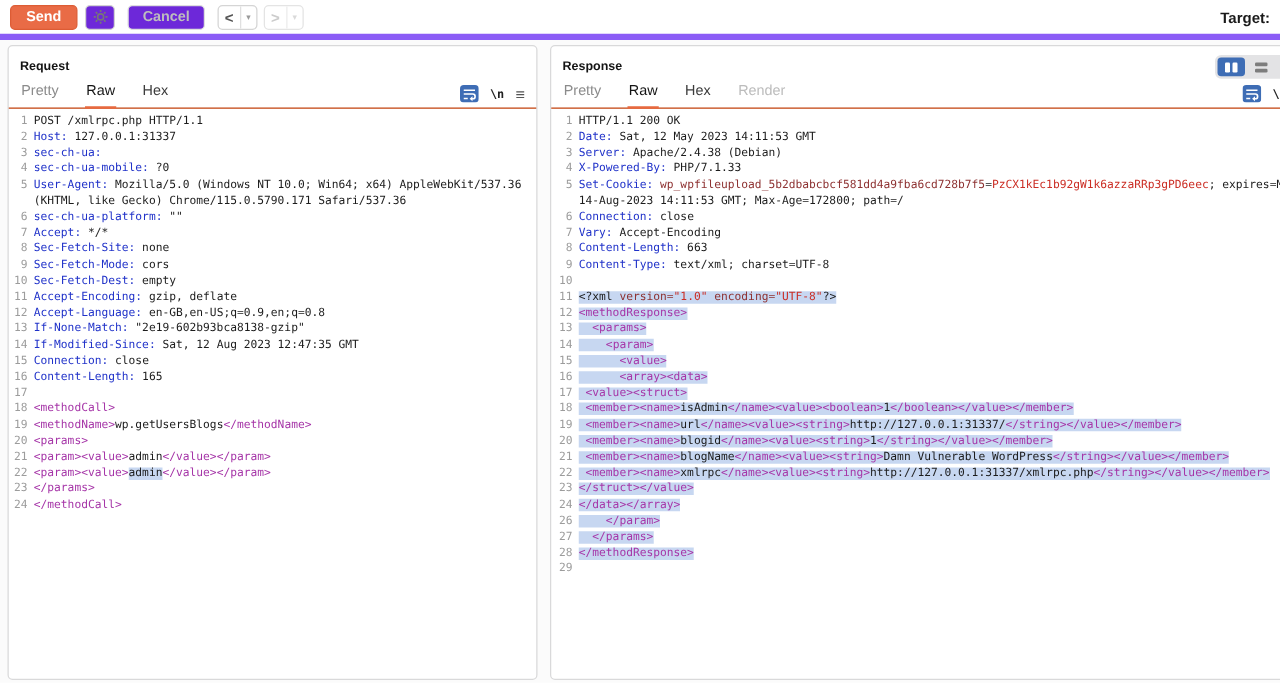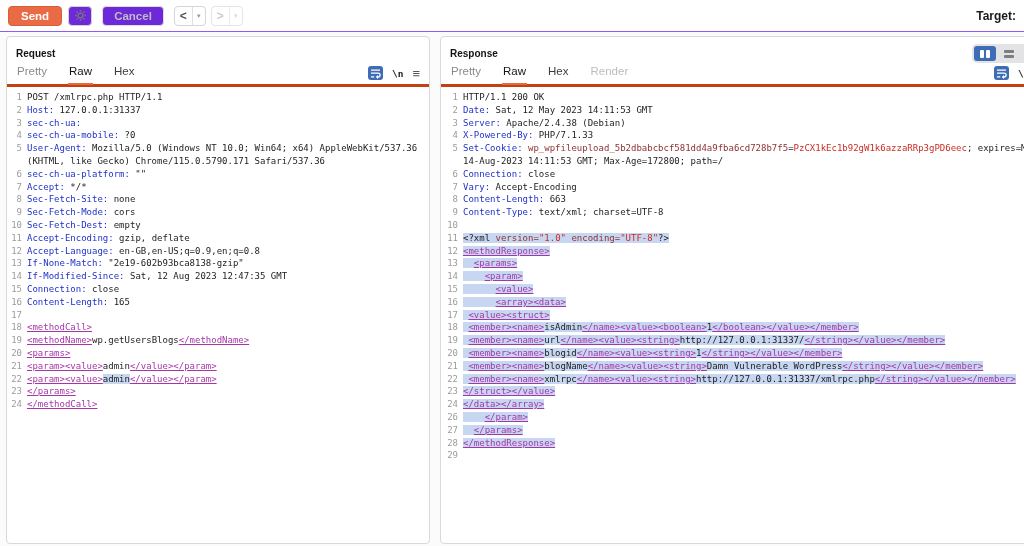--- a/index.html
+++ b/index.html
@@ -1,21 +1,21 @@
 <!DOCTYPE html>
 <html><head>
 <meta charset="utf-8">
 <style>
   * { box-sizing: border-box; margin: 0; padding: 0; }
   html, body { width: 1024px; height: 546px; overflow: hidden; background: #fbfbfb;
                font-family: "Liberation Sans", sans-serif; }
 
   
   .toolbar { position: absolute; left: 0; top: 0; width: 1024px; height: 32px;
-             background: #fff; border-bottom: 1px solid #8b5cf6; display: flex;
+             background: #fff; border-bottom: 5px solid #8b5cf6; display: flex;
              align-items: center; padding: 12px 8px; }
   .btn { display: inline-flex; align-items: center; justify-content: center;
          height: 20px; border-radius: 4px; font-size: 11.5px; font-weight: bold;
          background: #6d28d9; border: 1px solid #d2d2d2; cursor: pointer; }
   .btn-send { background: #e96b46; border-color: #dd5c35; color: #fff; padding: 0 12px; margin-right: 6px; }
   .btn-gear { width: 24px; margin-right: 10px; }
   .btn-cancel { color: #bdbdbd; border-color: #dedede; padding: 0 11px; margin-right: 10px; }
   .split { display: inline-flex; height: 20px; border: 1px solid #d5d5d5; border-radius: 4px;
            overflow: hidden; margin-right: 5px; background: #fff; }
   .split .main { width: 17px; display: flex; align-items: center; justify-content: center;
@@ -39,41 +39,41 @@
   .layout-toggle { display: flex; gap: 2px; background: #e3e3e5; border-radius: 5px; padding: 2px; }
   .lt-btn { width: 22px; height: 15px; border-radius: 3px; display: flex; gap: 2px;
             align-items: center; justify-content: center; cursor: pointer; }
   .lt-btn.selected { background: #3e6db5; }
   .lt-col { width: 4px; height: 8px; background: #fff; border-radius: 1px; }
   .lt-rows { display: flex; flex-direction: column; gap: 2px; }
   .lt-row { width: 10px; height: 3px; background: #7d7d7d; border-radius: 1px; }
   .lt-sq { width: 8px; height: 8px; background: #7d7d7d; border-radius: 1px; }
 
   .tabbar { display: flex; align-items: flex-end; padding: 0 9px; height: 24px;
-            border-bottom: 3px solid #c2410c; }
+            border-bottom: 1px solid #c2410c; }
   .tab { font-size: 11.5px; margin-right: 20px; padding: 4px 1px 6px 1px;
          color: #3c3c3c; cursor: pointer; margin-bottom: -1px; border-bottom: 2px solid transparent; }
   .tab.muted { color: #8b8b8b; }
   .tab.selected { color: #141414; border-bottom-color: #e8693f; }
   .tab.disabled { color: #bcbcbc; cursor: default; }
   .edicons { margin-left: auto; display: flex; align-items: center; gap: 9px; padding-bottom: 4px; }
   .nl-icon { font-family: "DejaVu Sans Mono", monospace; font-size: 9.5px; font-weight: bold; color: #222; }
   .menu-icon { font-size: 13px; color: #555; line-height: 1; cursor: pointer; }
 
   
   .editor { padding: 4px 0 0 0; font-family: "DejaVu Sans Mono", monospace;
             font-size: 9px; line-height: 12.8px; color: #1c1c1c; overflow: hidden; }
   .cl { display: flex; }
   .ln { flex: 0 0 22px; text-align: right; padding-right: 5px; color: #9c9c9c; user-select: none; }
   .panel-request .ln { flex-basis: 20px; }
   .ct { flex: 1 1 auto; white-space: pre-wrap; overflow-wrap: anywhere; padding-right: 2px; }
   .selwrap, .sg-m { background: #c7d7f1; }
   .sg-t { color: #1c1c1c; }
   .sg-h { color: #2032c9; }
-  .sg-g { color: #a636a8; text-decoration: underline; }
+  .sg-g { color: #a636a8; }
   .sg-a { color: #8e3232; }
   .sg-v { color: #cb2d24; }
 </style>
 </head>
 <body>
 
 <div class="toolbar">
   <button class="btn btn-send">Send</button>
   <button class="btn btn-gear">
     <svg width="13" height="13" viewBox="0 0 16 16">

